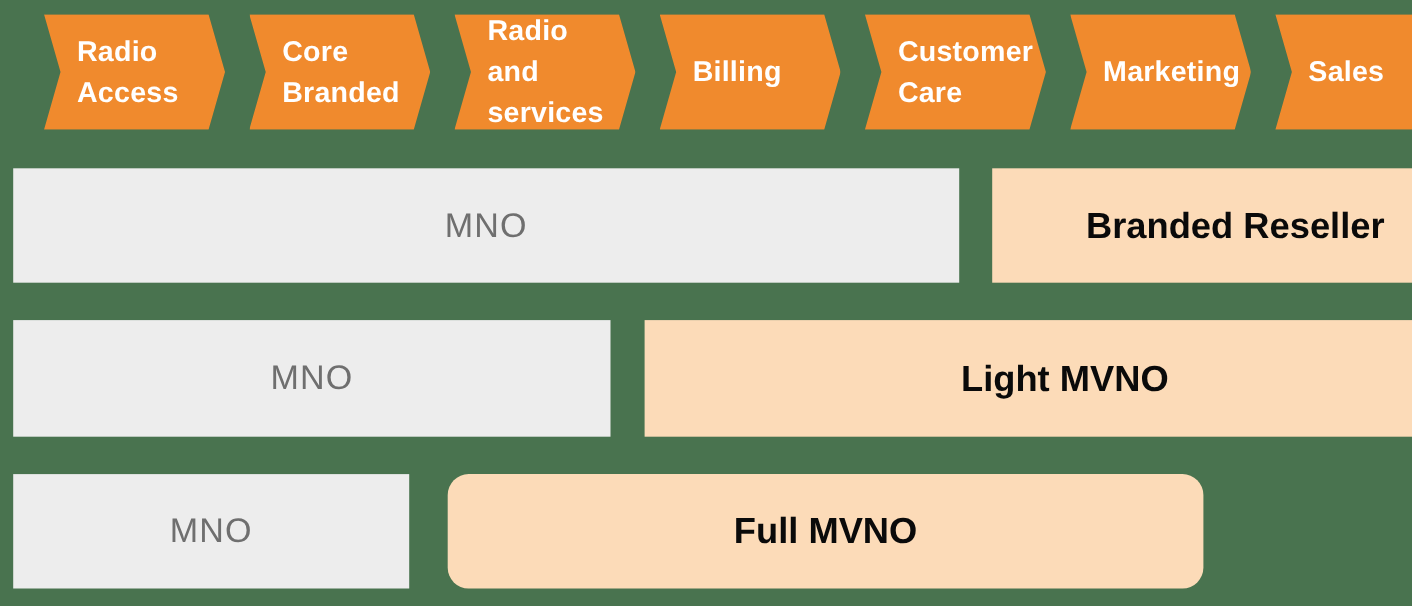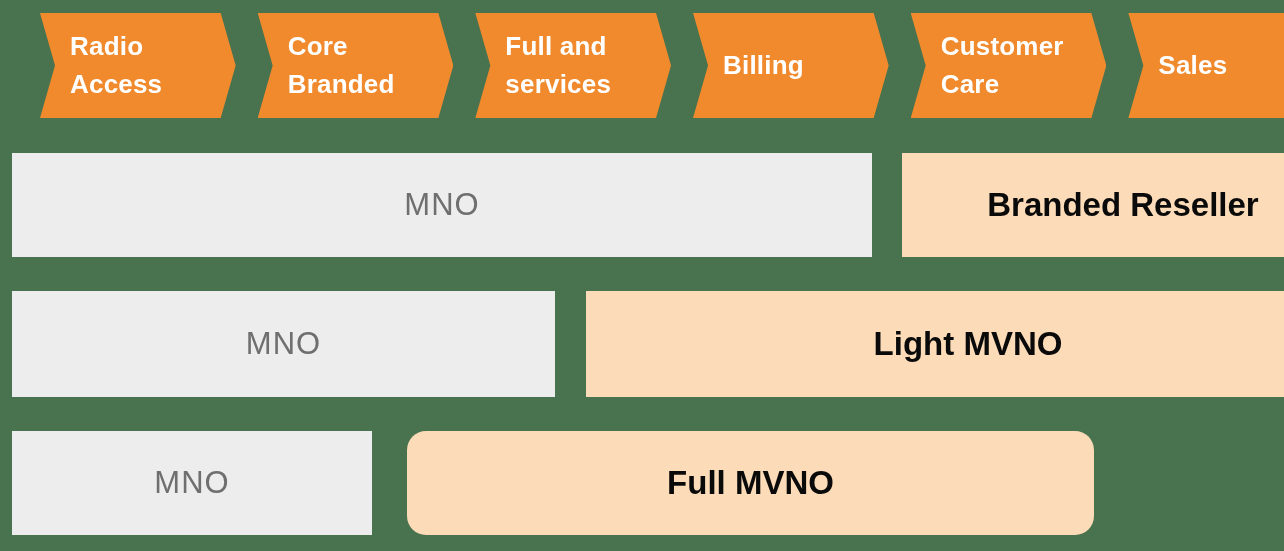--- a/index.html
+++ b/index.html
@@ -83,27 +83,30 @@
 <div class="stage" style="--bg: #49734F; --arrow: #F08A2D; --arrowText: #FFFFFF; --mnoBg: #EDEDED; --mnoText: #6F6F6F; --modelBg: #FCDBB8; --modelText: #0A0A0A;">
 
   <div class="chevron-row">
     <div class="chevron">
       <span class="label">Radio Access</span>
     </div>
     <div class="chevron">
       <span class="label">Core Branded</span>
     </div>
     <div class="chevron">
-      <span class="label">Full and services</span>
+      <span class="label">Radio and services</span>
     </div>
     <div class="chevron">
       <span class="label">Billing</span>
     </div>
     <div class="chevron">
       <span class="label">Customer Care</span>
+    </div>
+    <div class="chevron">
+      <span class="label">Marketing</span>
     </div>
     <div class="chevron">
       <span class="label">Sales</span>
     </div>
   </div>
 
   <div class="box mno-box r1">
     <span>MNO</span>
   </div>
   <div class="box model-box r1">

